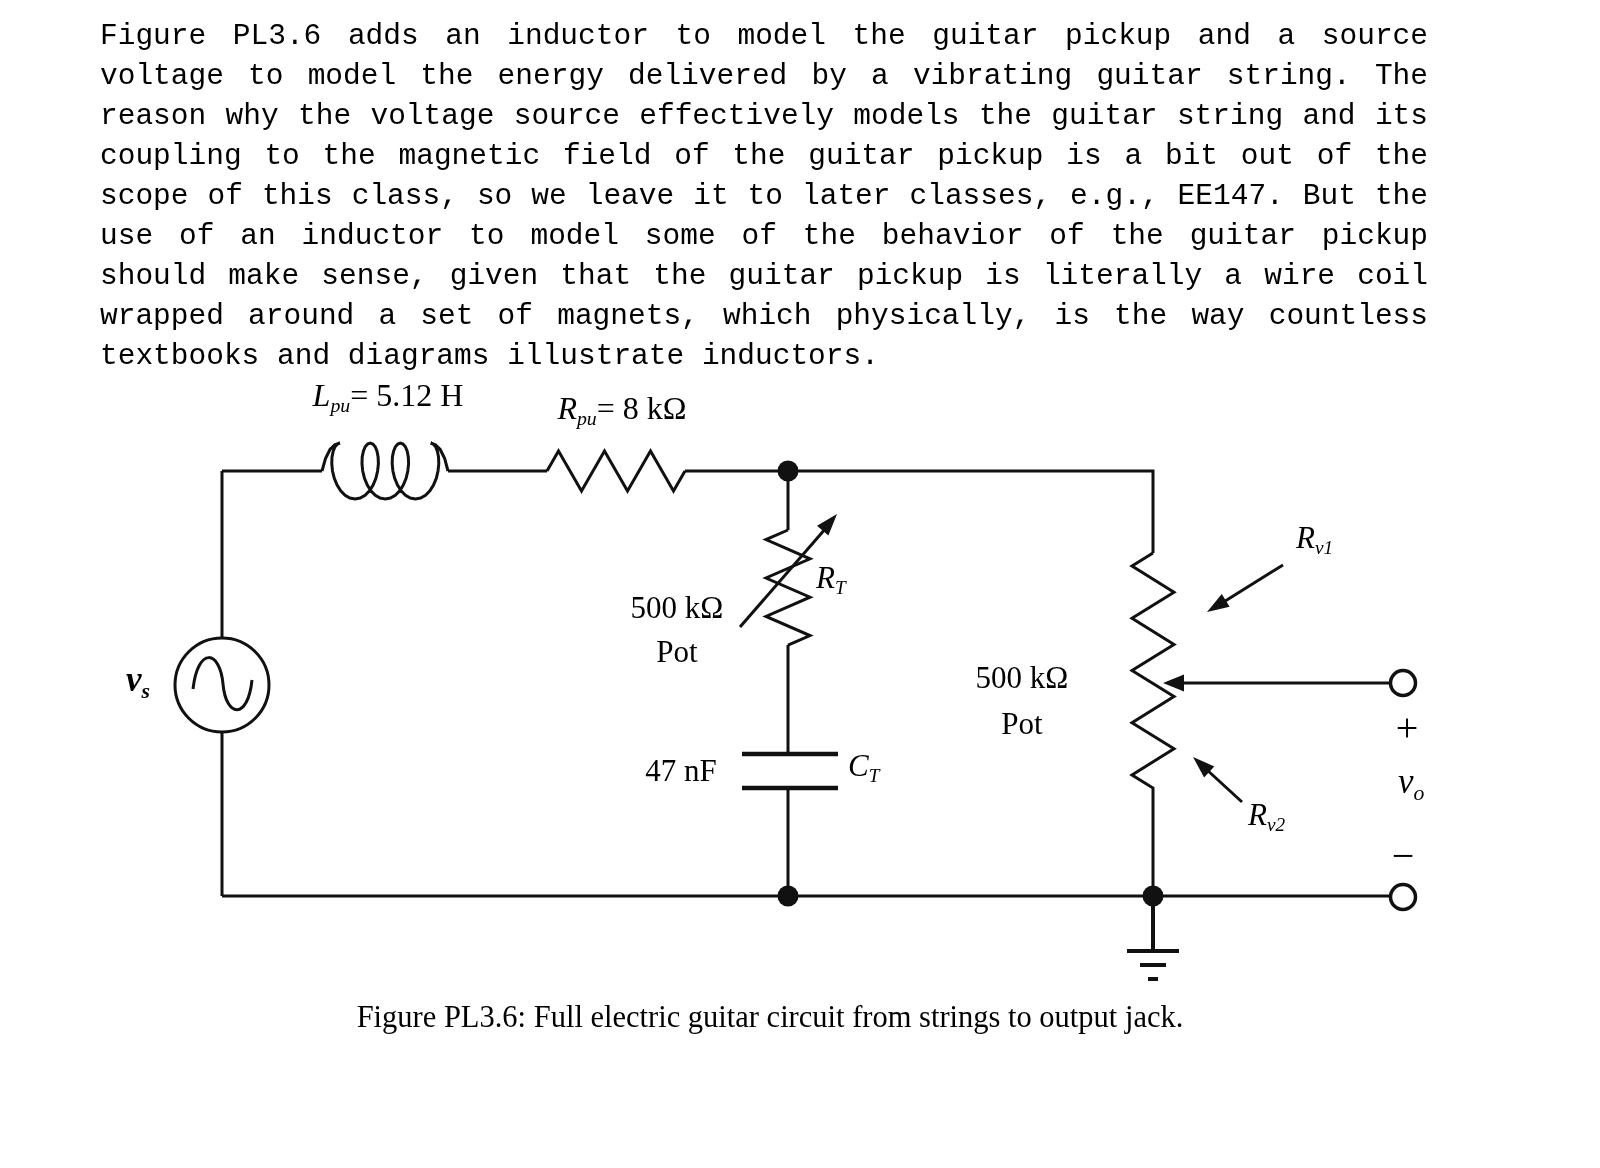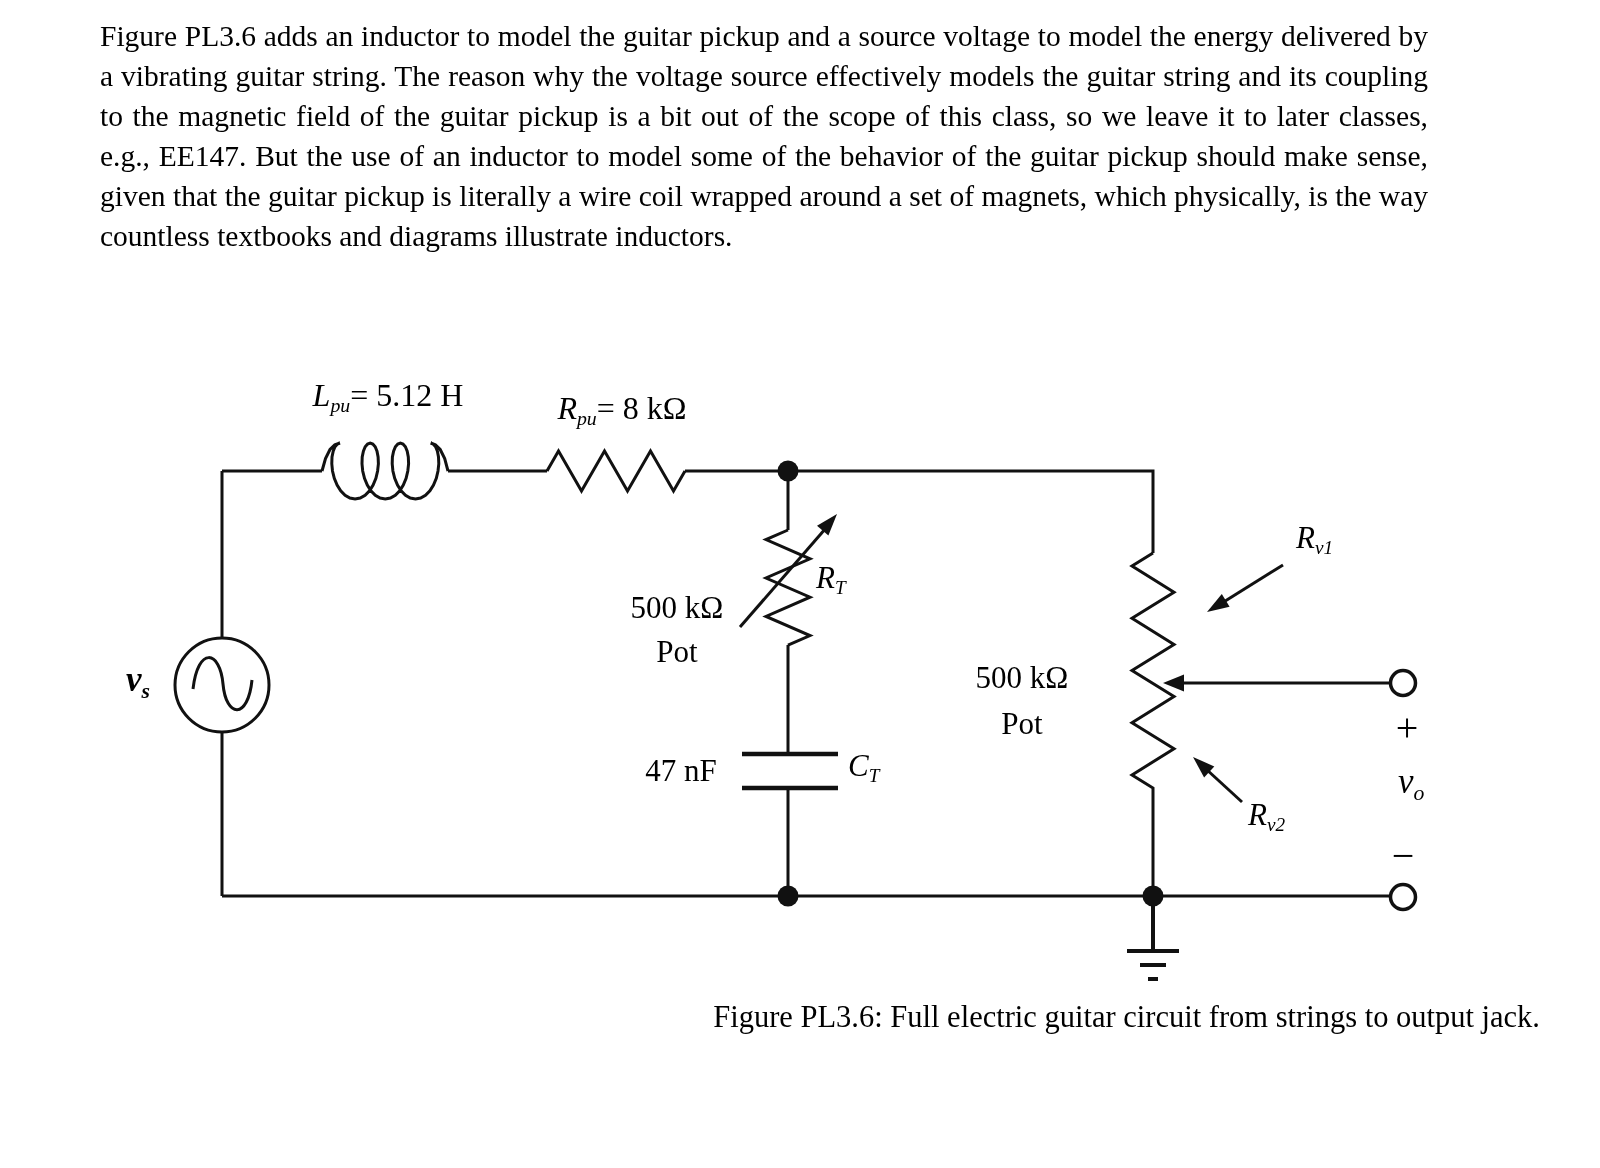--- a/index.html
+++ b/index.html
@@ -1,29 +1,29 @@
 <!DOCTYPE html>
 <html><head>
 <meta charset="utf-8">
 <style>
   html,body{margin:0;padding:0;background:#fff;}
   .page{position:relative;width:1600px;height:1168px;background:#ffffff;
         font-family:"Liberation Serif","DejaVu Serif",serif;color:#000;overflow:hidden;}
   .para{position:absolute;left:100px;top:16px;width:1328px;font-size:29.5px;
-        line-height:1.357;text-align:justify;}
+        line-height:1.357;text-align:justify;font-family:Liberation Mono, monospace;}
   .circuit-svg{position:absolute;left:0;top:0;width:1600px;height:1168px;}
   .lbl{position:absolute;font-size:31px;white-space:nowrap;}
   .center{transform:translate(-50%,-50%);text-align:center;}
   .it{font-style:italic;}
   .sub{font-size:0.62em;font-style:italic;vertical-align:-0.30em;}
   .eq{}
   .two-line{line-height:44px;margin-top:48px;}
   .big{font-size:40px;}
   .vsym{font-size:35px;}
-  .caption{position:absolute;left:0;top:1000px;width:1540px;text-align:right;font-size:30.5px;}
+  .caption{position:absolute;left:0;top:1000px;width:1540px;text-align:center;font-size:30.5px;}
   .question{position:absolute;left:100px;top:1092px;font-size:30.5px;white-space:nowrap;}
   .mathq{font-weight:bold;font-style:italic;}
   .mathq .sub{font-style:italic;}
   .pencil{display:inline-block;vertical-align:-5px;margin-left:12px;}
 </style>
 </head>
 <body>
 
 <div class="page">
 

